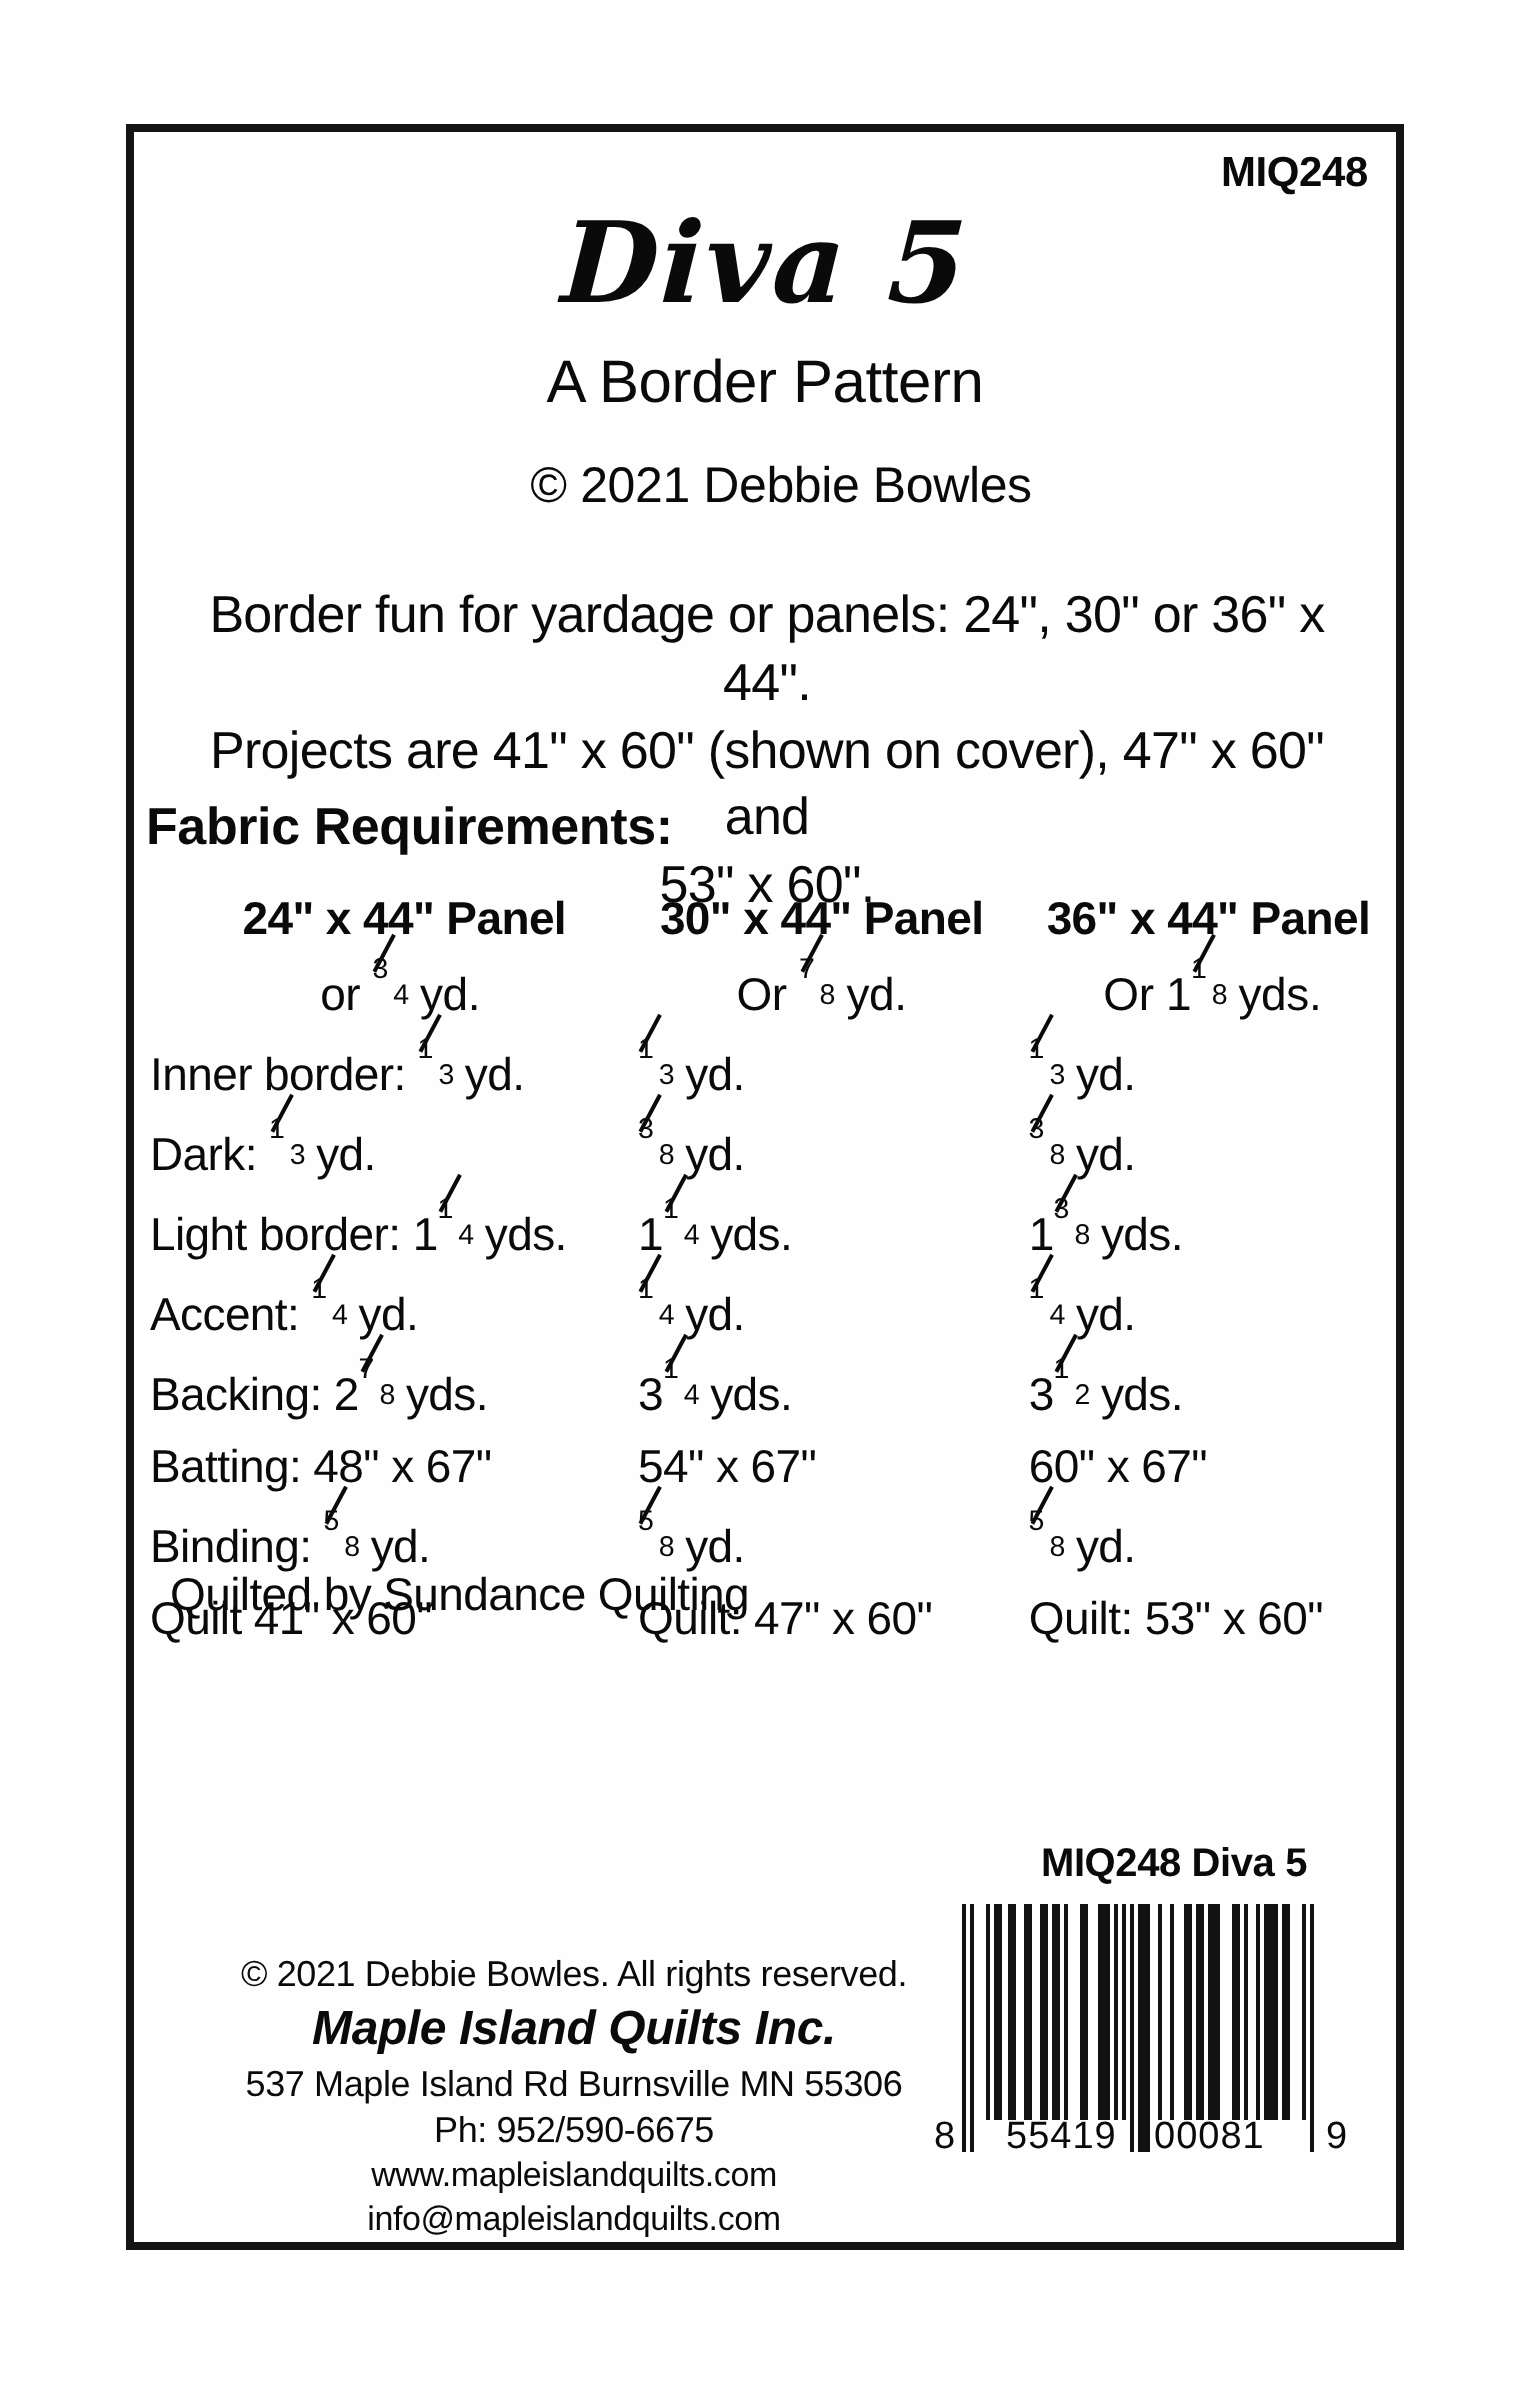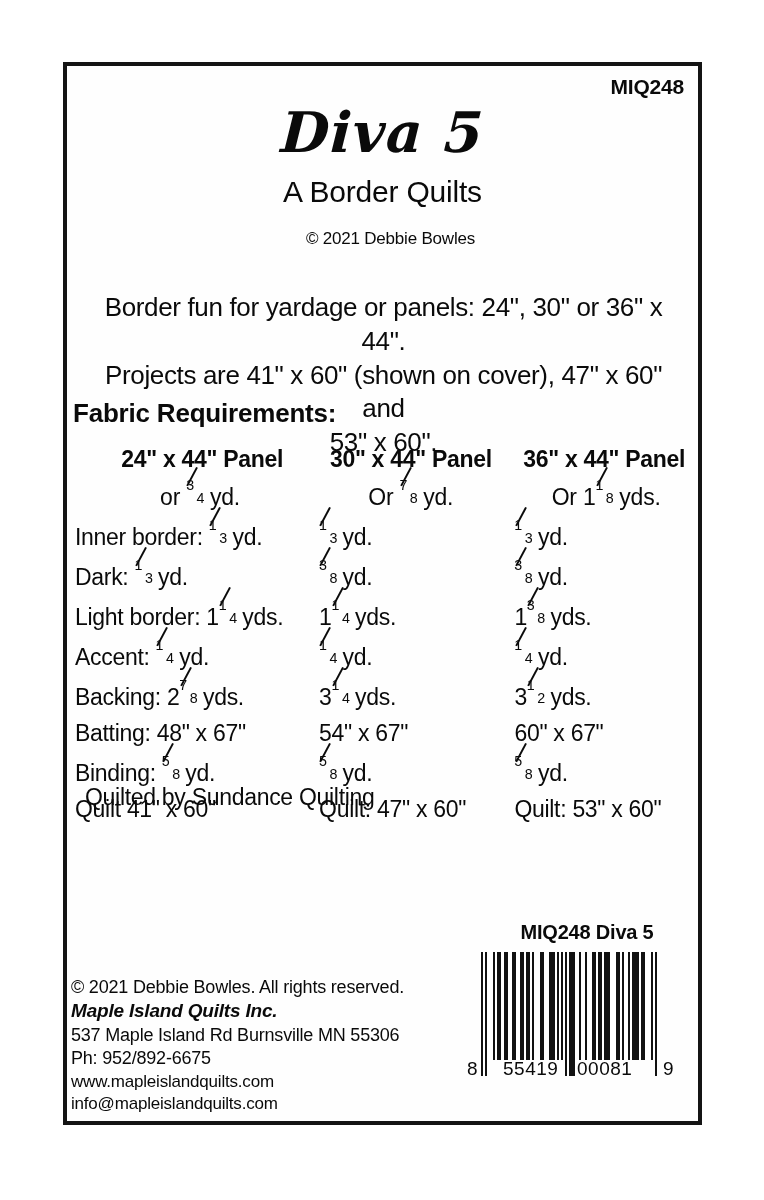--- a/index.html
+++ b/index.html
@@ -64,21 +64,21 @@
     margin: 0;
     transform: skewX(-3deg);
   }
   .pattern-subtitle {
     font-size: 30px;
     font-weight: normal;
     margin: 14px 0 0 0;
     letter-spacing: -0.2px;
   }
   .pattern-copyright {
-    font-size: 17px;
+    font-size: 25px;
     margin: 20px 0 0 16px;
     letter-spacing: -0.2px;
   }
 
   
   .intro {
     position: absolute;
     left: 14px;
     right: 12px;
     top: 225px;
@@ -234,46 +234,47 @@
     bottom: 0;
   }
   .upc-left   { left: 0px; }
   .upc-g1     { left: 36px; text-align: right; }
   .upc-g2     { left: 110px; }
   .upc-right  { left: 196px; }
 
   
   .footer {
     position: absolute;
-    left: 4px;
+    left: 20px;
     top: 910px;
     width: 400px;
+    text-align: center;
     font-size: 18px;
     line-height: 1.30;
     letter-spacing: -0.2px;
   }
   .footer .line { white-space: nowrap; }
   .footer .company {
     font-weight: bold;
     font-style: italic;
-    font-size: 19px;
+    font-size: 24px;
   }
   .footer .small { font-size: 17px; }
 </style>
 </head>
 <body>
 
 <div id="pattern-card">
   <div id="card-inner">
 
     <div class="sku-top">MIQ248</div>
 
     <div class="title-block">
       <div class="pattern-title">Diva 5</div>
-      <div class="pattern-subtitle">A Border Quilts</div>
+      <div class="pattern-subtitle">A Border Pattern</div>
       <div class="pattern-copyright">© 2021 Debbie Bowles</div>
     </div>
 
     <div class="intro">
       <p>Border fun for yardage or panels: 24", 30" or 36" x 44".</p>
       <p>Projects are 41" x 60" (shown on cover), 47" x 60" and</p>
       <p>53" x 60".</p>
     </div>
 
     <div class="section-heading">Fabric Requirements:</div>
@@ -400,19 +401,19 @@
           <span class="upc-g2">00081</span>
           <span class="upc-right">9</span>
         </div>
       </div>
     </div>
 
     <div class="footer">
       <div class="line">© 2021 Debbie Bowles. All rights reserved.</div>
       <div class="line company">Maple Island Quilts Inc.</div>
       <div class="line">537 Maple Island Rd  Burnsville MN 55306</div>
-      <div class="line">Ph: 952/892-6675</div>
+      <div class="line">Ph: 952/590-6675</div>
       <div class="line small">www.mapleislandquilts.com</div>
       <div class="line small">info@mapleislandquilts.com</div>
     </div>
 
   </div>
 </div>
 
 </body></html>

